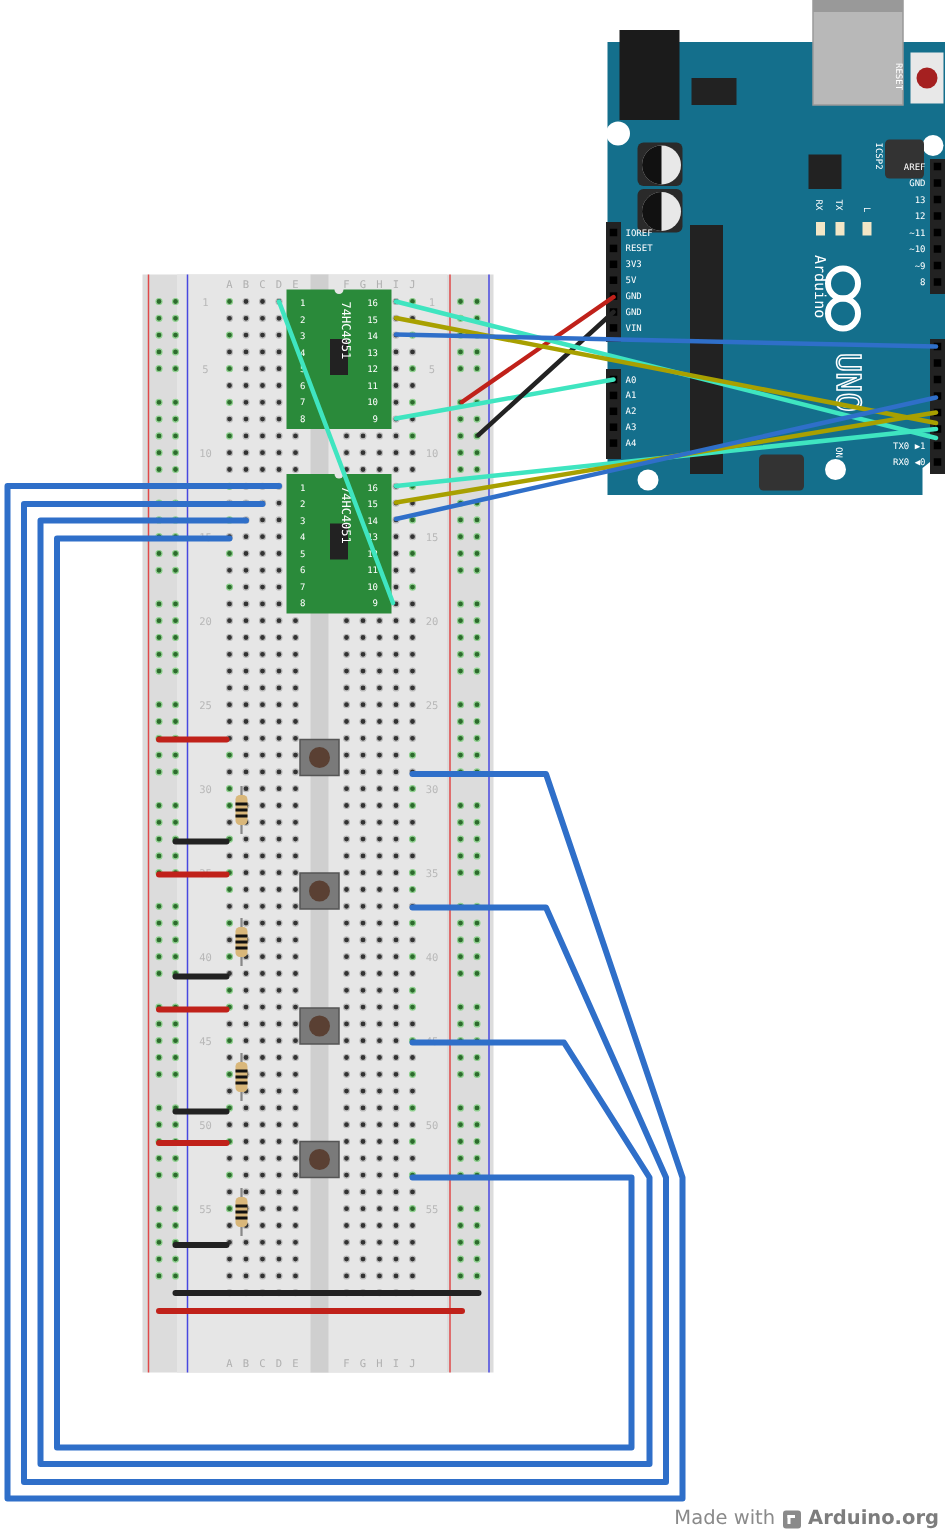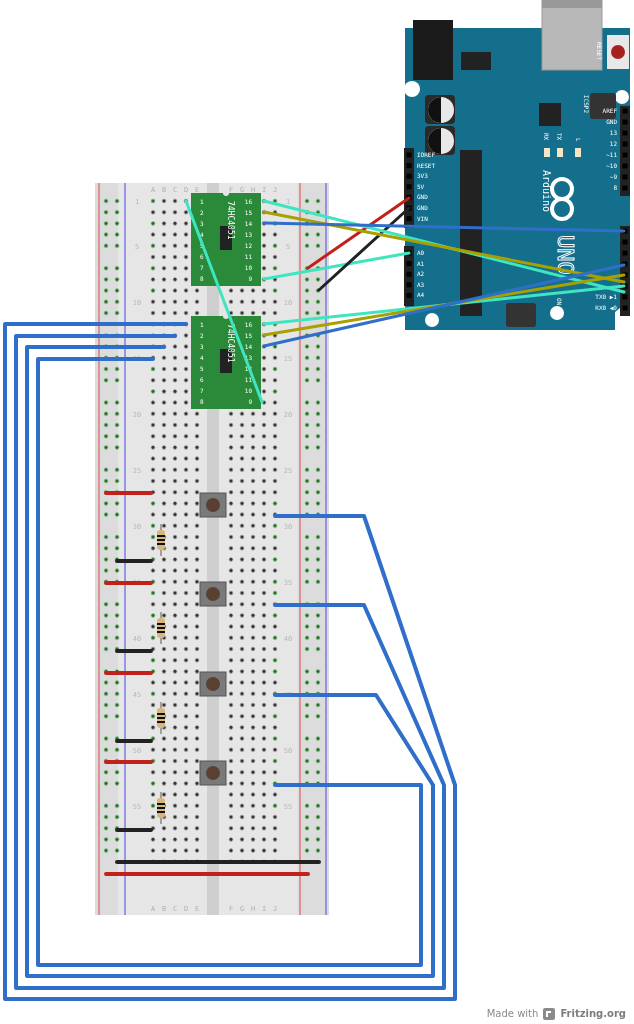--- a/index.html
+++ b/index.html
@@ -1,18 +1,18 @@
 <!DOCTYPE html>
 <html><head>
 <meta charset="utf-8">
 <style>
   html, body { margin: 0; padding: 0; background: #ffffff; }
   body { width: 634px; height: 1024px; position: relative; overflow: hidden; font-family: "DejaVu Sans", sans-serif; }
   #canvas { position: absolute; left: 0; top: 0; }
-  .footer { position: absolute; right: 8px; bottom: 4px; font-size: 10px; color: #8a8a8a; display: flex; align-items: flex-start; gap: 5px; font-family: "DejaVu Sans", sans-serif; }
+  .footer { position: absolute; right: 8px; bottom: 4px; font-size: 13px; color: #8a8a8a; display: flex; align-items: center; gap: 5px; font-family: "DejaVu Sans", sans-serif; }
   .footer .brand { font-weight: bold; color: #7d7d7d; }
   .footer .logo { width: 12px; height: 12px; background: #8a8a8a; border-radius: 2px; position: relative; }
   .footer .logo::after { content: ""; position: absolute; left: 3px; top: 3px; width: 5px; height: 6px; border-left: 2px solid #fff; border-top: 2px solid #fff; box-sizing: border-box; }
   svg text { font-family: "DejaVu Sans Mono", monospace; }
 </style>
 </head>
 <body>
 
 <svg id="canvas" width="634" height="1024" viewBox="0 0 634 1024" xmlns="http://www.w3.org/2000/svg">
   <g id="bb-layer">
@@ -1058,14 +1058,14 @@
       <polyline points="264,223 624,231" fill="none" stroke="#2f6fc9" stroke-width="3" stroke-linejoin="round" stroke-linecap="round"></polyline>
       <polyline points="264,324 624,286" fill="none" stroke="#3fe5c0" stroke-width="3" stroke-linejoin="round" stroke-linecap="round"></polyline>
       <polyline points="264,335 624,275" fill="none" stroke="#a8a000" stroke-width="3" stroke-linejoin="round" stroke-linecap="round"></polyline>
       <polyline points="264,346 624,265" fill="none" stroke="#2f6fc9" stroke-width="3" stroke-linejoin="round" stroke-linecap="round"></polyline>
     </g>
 </svg>
 
 <div class="footer">
   <span>Made with</span>
   <span class="logo"></span>
-  <span class="brand">Fritzing.org</span>
+  <span class="brand">Arduino.org</span>
 </div>
 
 </body></html>

